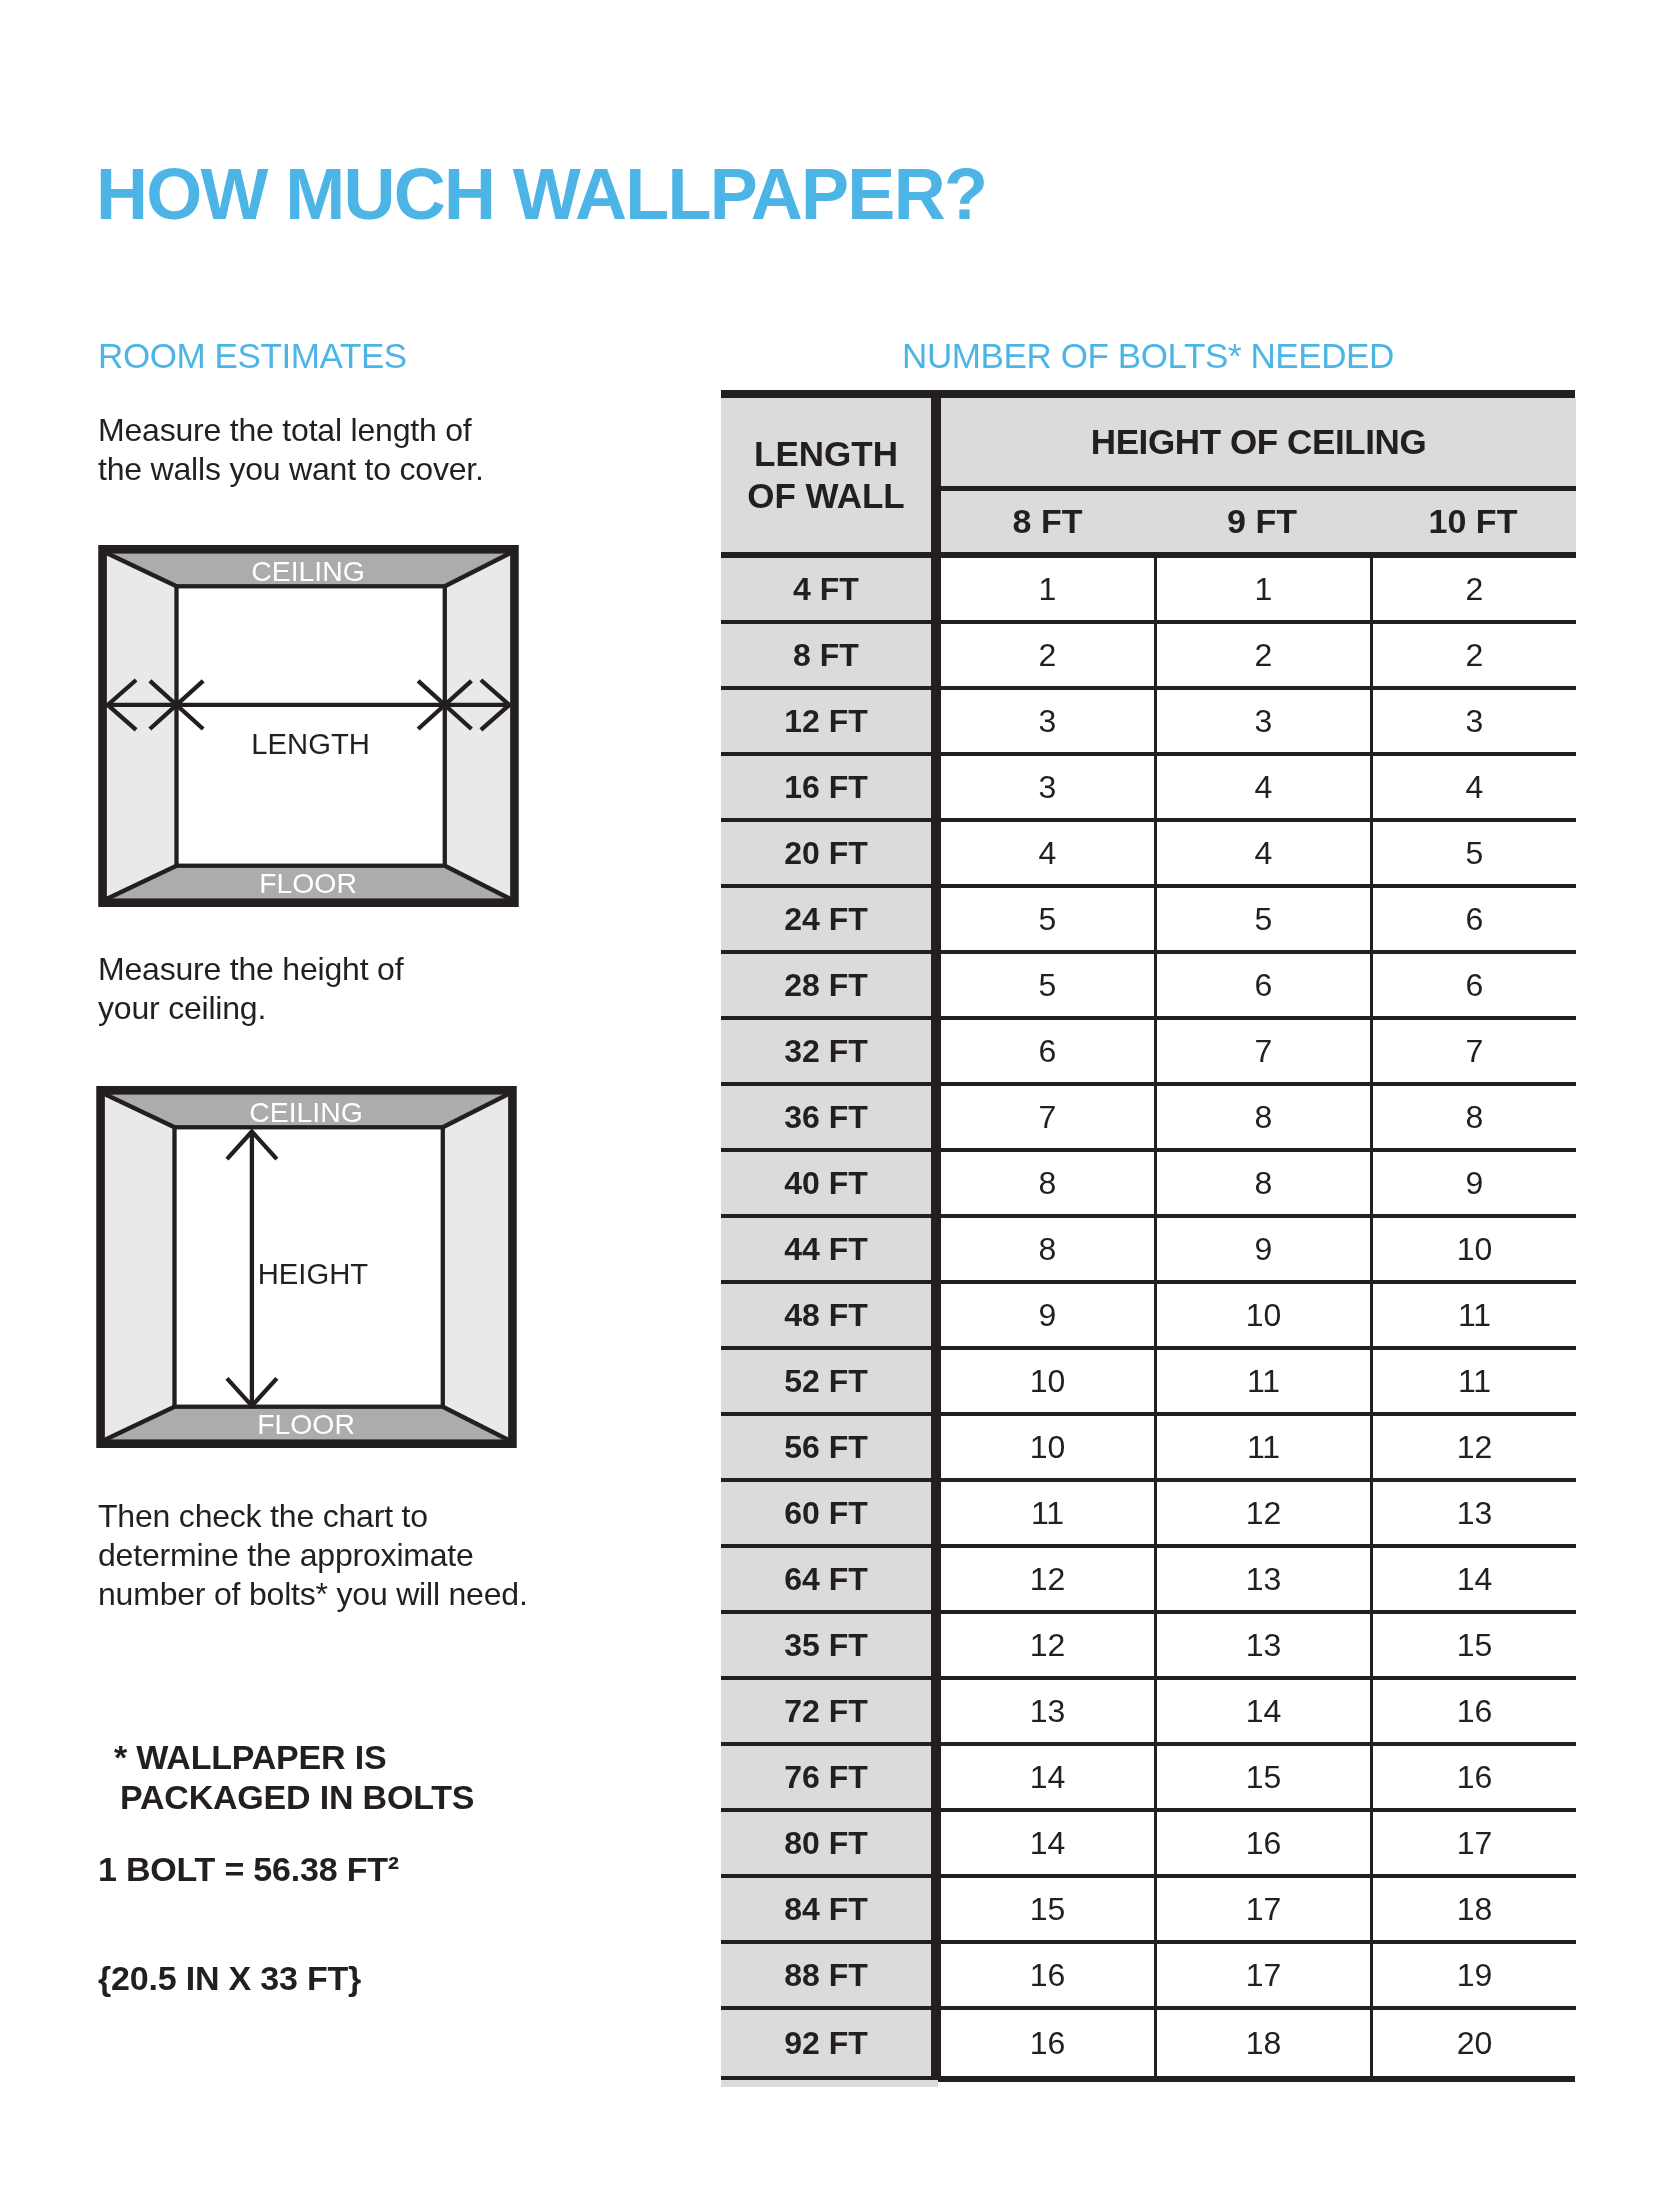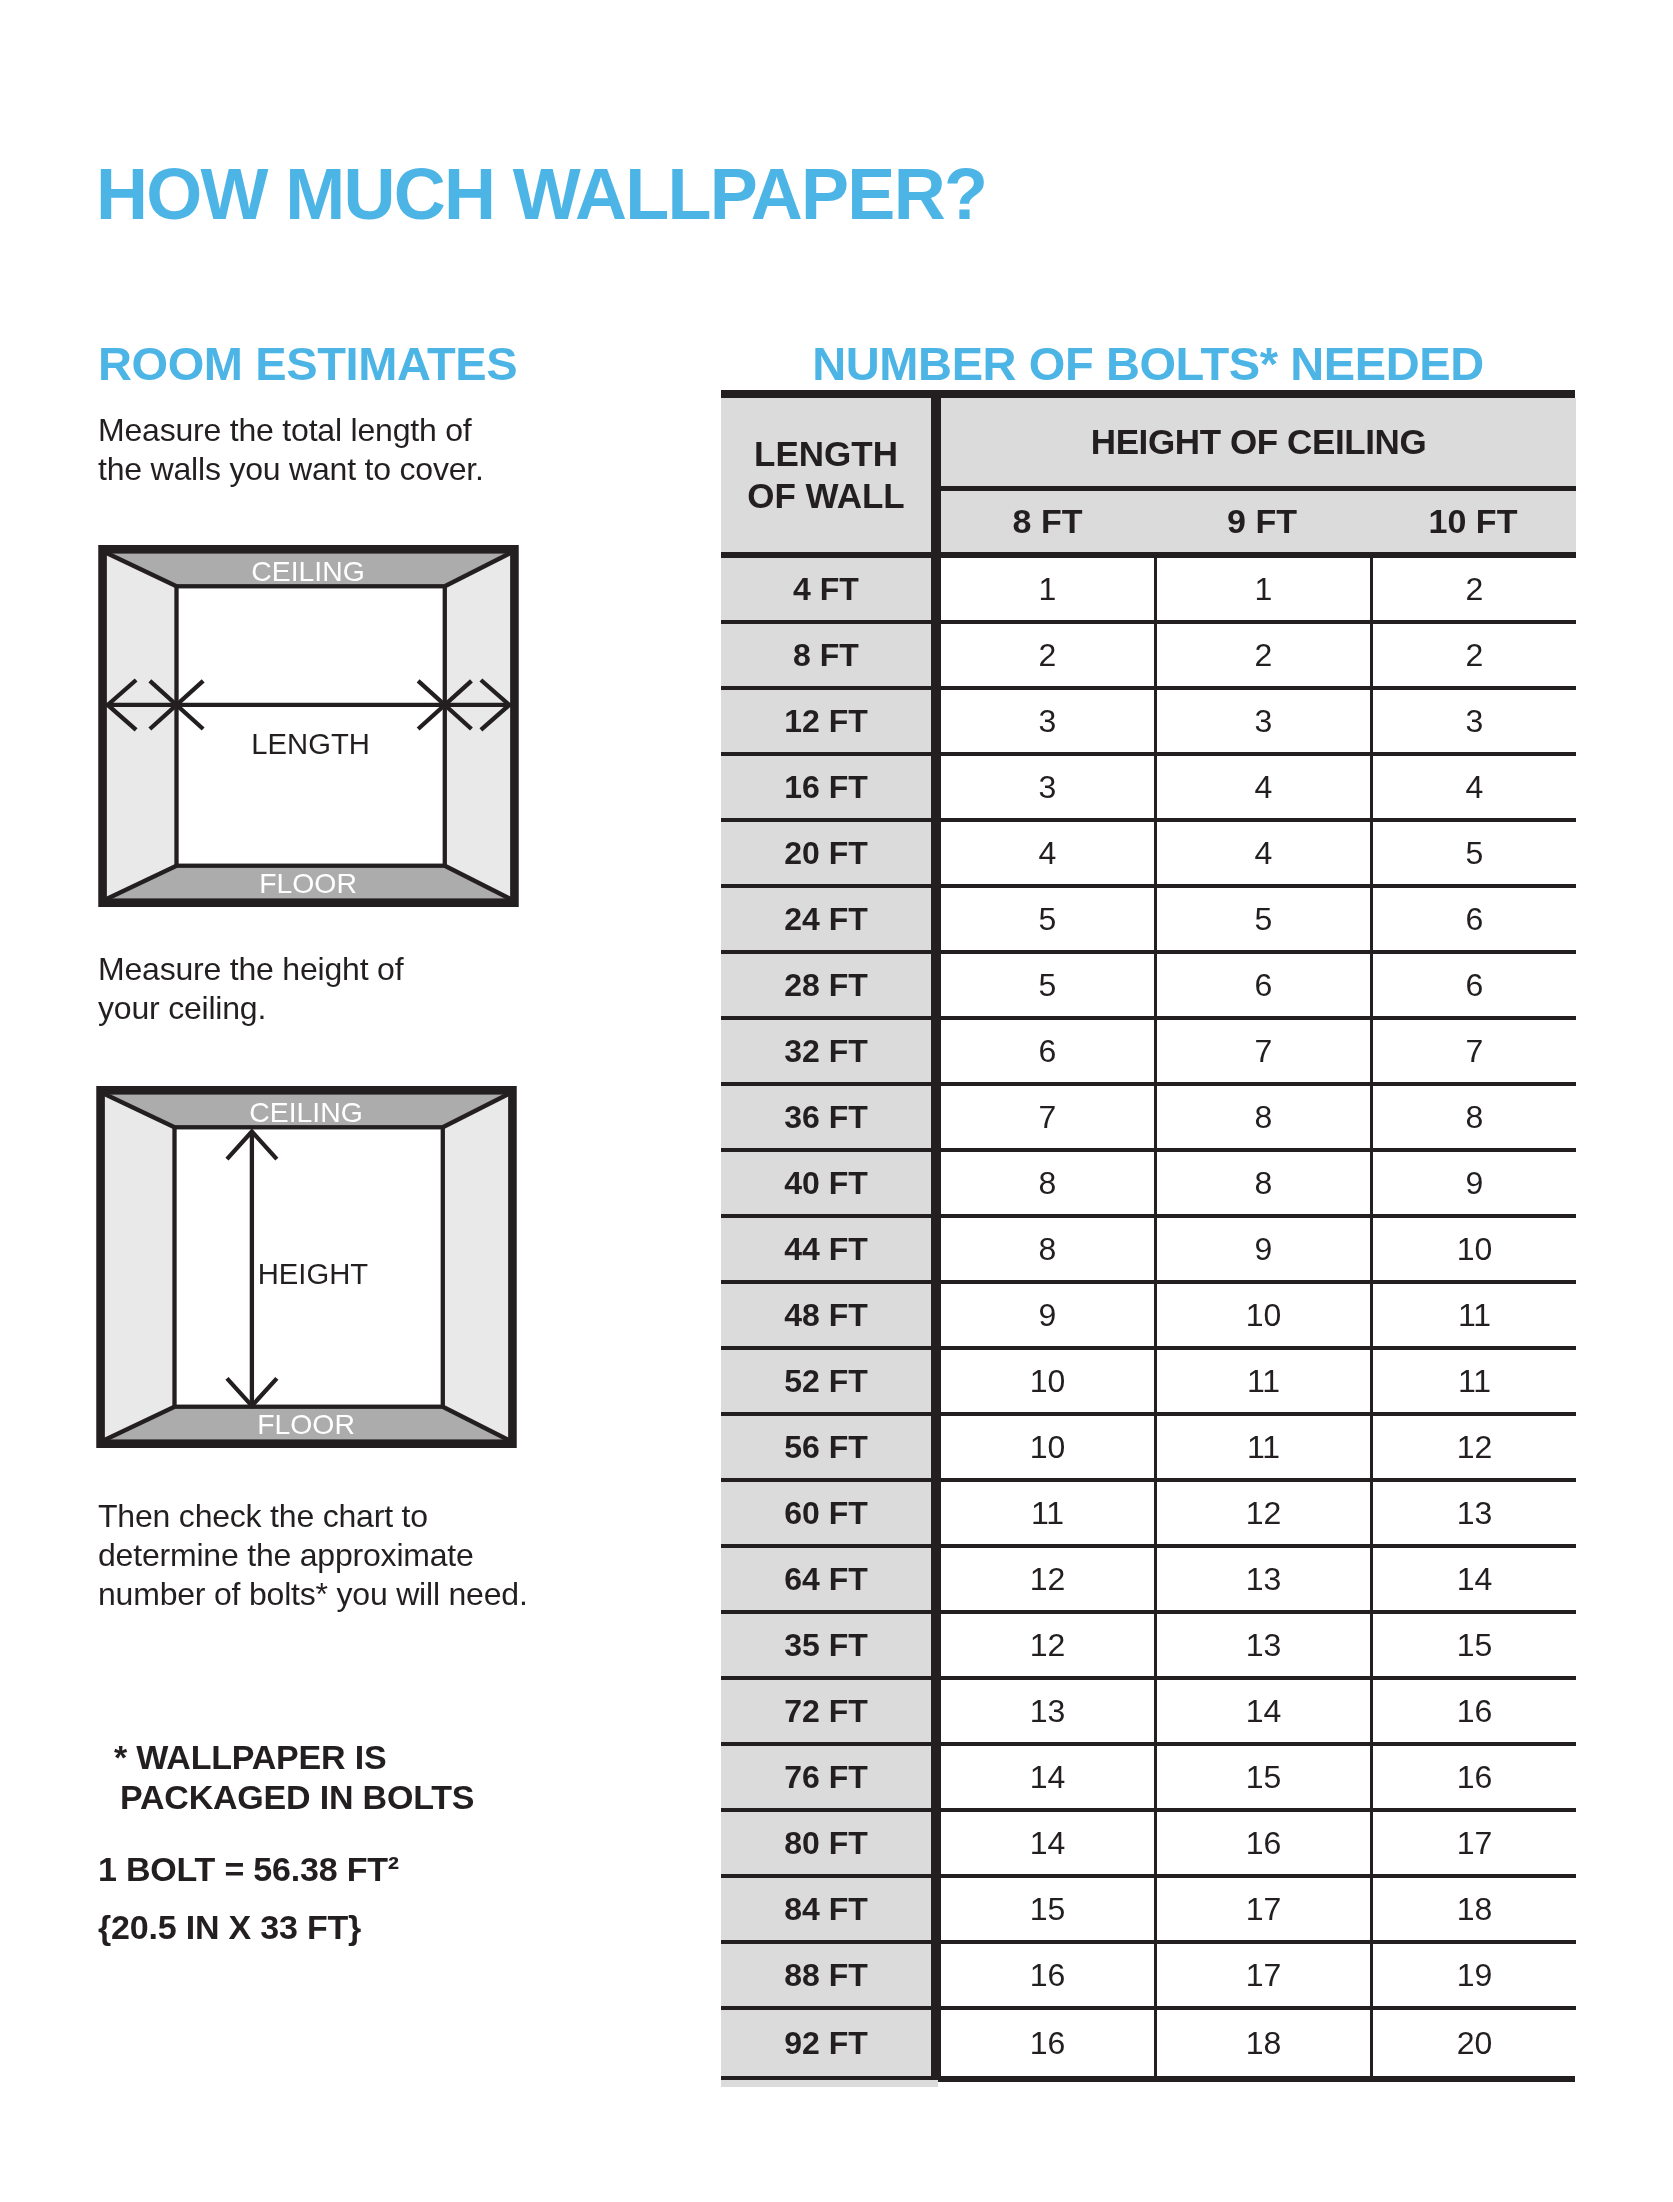--- a/index.html
+++ b/index.html
@@ -13,36 +13,36 @@
   body{
     width:1673px;height:2203px;background:#ffffff;position:relative;
     font-family:"Liberation Sans", sans-serif;color:var(--ink);
   }
   .abs{position:absolute;}
   .title{
     left:96px;top:108px;font-size:72px;font-weight:bold;letter-spacing:-1.7px;
     color:var(--accent);white-space:nowrap;margin-top:45px;
   }
   .sect-head{
-    font-size:47px;font-weight:bold;color:var(--accent);letter-spacing:-0.4px;white-space:nowrap;
+    font-size:35px;font-weight:normal;color:var(--accent);letter-spacing:-0.4px;white-space:nowrap;
   }
   .left-head{left:98px;top:336px;}
   .right-head{left:721px;top:336px;width:854px;text-align:center;}
   .para{
     left:98px;font-size:32px;line-height:39px;letter-spacing:-0.2px;
     white-space:pre-line;color:var(--ink);
   }
   .para1{top:411px;}
   .para2{top:950px;}
   .para3{top:1497px;}
   .fn{left:98px;font-size:34px;font-weight:bold;letter-spacing:-0.2px;white-space:nowrap;}
   .fn1{top:1738px;margin-left:16px;}
   .fn2{top:1778px;left:120px;}
   .fn3{top:1850px;}
-  .fn4{top:1908px;}
+  .fn4{top:1959px;}
   .diagram1{left:98px;top:545px;}
   .diagram2{left:96px;top:1086px;}
   svg text{font-family:"Liberation Sans", sans-serif;}
 
   
   .tbl{
     left:721px;top:390px;width:854px;
     border-top:8.6px solid var(--ink);
     border-bottom:6px solid var(--ink);
     display:grid;

